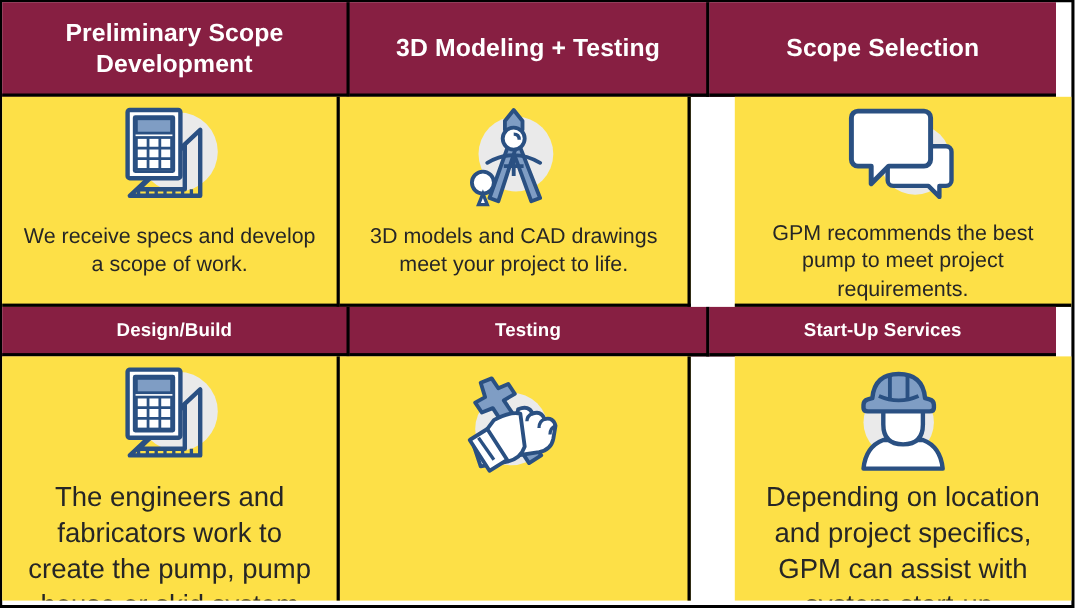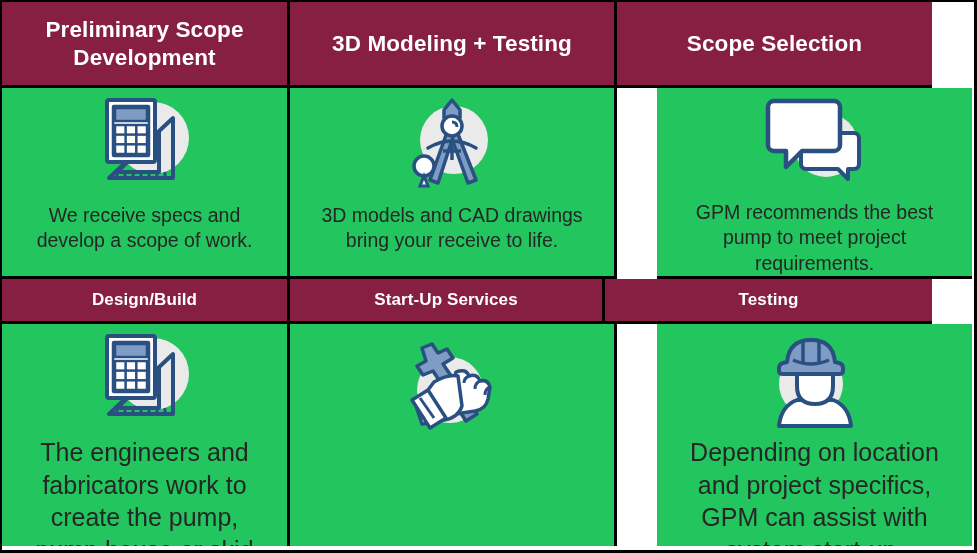--- a/index.html
+++ b/index.html
@@ -46,21 +46,21 @@
     line-height: 1.22;
     letter-spacing: 0.1px;
     border-right: 3px solid #000000;
     border-bottom: 3px solid #000000;
   }
   .hcell:last-child { border-right: none; }
 
   
   .bcell {
     box-sizing: border-box;
-    background: #22c55e;
+    background: #fde047;
     border-right: 3px solid #000000;
     display: flex;
     flex-direction: column;
     align-items: center;
     justify-content: flex-start;
     padding: 0;
     overflow: hidden;
   }
   .bcell:last-child { border-right: none; margin-left: 40px; }
 
@@ -77,21 +77,21 @@
   .caption {
     color: #262626;
     text-align: center;
     line-height: 1.30;
     width: 100%;
     padding: 0 14px;
     box-sizing: border-box;
   }
 
   
-  .col0 { width: 288px; }
+  .col0 { width: 316px; }
   .col1 { width: 327px; }
   .col2 { width: 315px; }
 
   
   .band-header.row1 .hcell { height: 86px; font-size: 22.5px; }
   .band-body1 .bcell      { height: 191px; }
   .band-header.row2 .hcell { height: 45px; font-size: 17px; }
   .band-body2 .bcell      { height: 222px; }
 
   .band-body1 .icon-wrap { height: 112px; }
@@ -173,21 +173,21 @@
             <path d="M50 28 q5 0 5 5" fill="none" stroke="#2A5082" stroke-width="3"></path>
 
             <line x1="50" y1="48" x2="50" y2="66" stroke="#2A5082" stroke-width="3.5"></line>
             <line x1="41" y1="57" x2="59" y2="57" stroke="#2A5082" stroke-width="3.5"></line>
 
             <circle cx="22" cy="72" r="10" fill="#ffffff" stroke="#2A5082" stroke-width="3.5"></circle>
             <path d="M22 82 L26 92 L18 92 Z" fill="#ffffff" stroke="#2A5082" stroke-width="3"></path>
           </svg>
         </span>
       </div>
-      <div class="caption">3D models and CAD drawings bring your receive to life.</div>
+      <div class="caption">3D models and CAD drawings meet your project to life.</div>
     </div>
 
     <div class="bcell col2">
       <div class="icon-wrap">
         <span>
           <svg width="110" height="90" viewBox="0 0 110 90">
             <circle cx="66" cy="48" r="32" fill="#EAEAEA"></circle>
 
             <path d="M46 36 h48 a5 5 0 0 1 5 5 v26 a5 5 0 0 1 -5 5 h-6 v10 l-10 -10 h-32 a5 5 0 0 1 -5 -5 v-26 a5 5 0 0 1 5 -5 z" fill="#ffffff" stroke="#2A5082" stroke-width="4" stroke-linejoin="round"></path>
 
@@ -196,25 +196,25 @@
         </span>
       </div>
       <div class="caption">GPM recommends the best pump to meet project requirements.</div>
     </div>
   </div>
 
   <div class="band band-header row2">
     <div class="hcell col0">
       <span>Design/Build</span>
     </div>
+    <div class="hcell col1">
+      <span>Testing</span>
+    </div>
     <div class="hcell col2">
       <span>Start-Up Services</span>
-    </div>
-    <div class="hcell col1">
-      <span>Testing</span>
     </div>
   </div>
 
   <div class="band band-body2">
 
     <div class="bcell col0">
       <div class="icon-wrap">
         <span>
           <svg width="104" height="100" viewBox="0 0 104 100">
             <circle cx="60" cy="44" r="36" fill="#EAEAEA"></circle>

